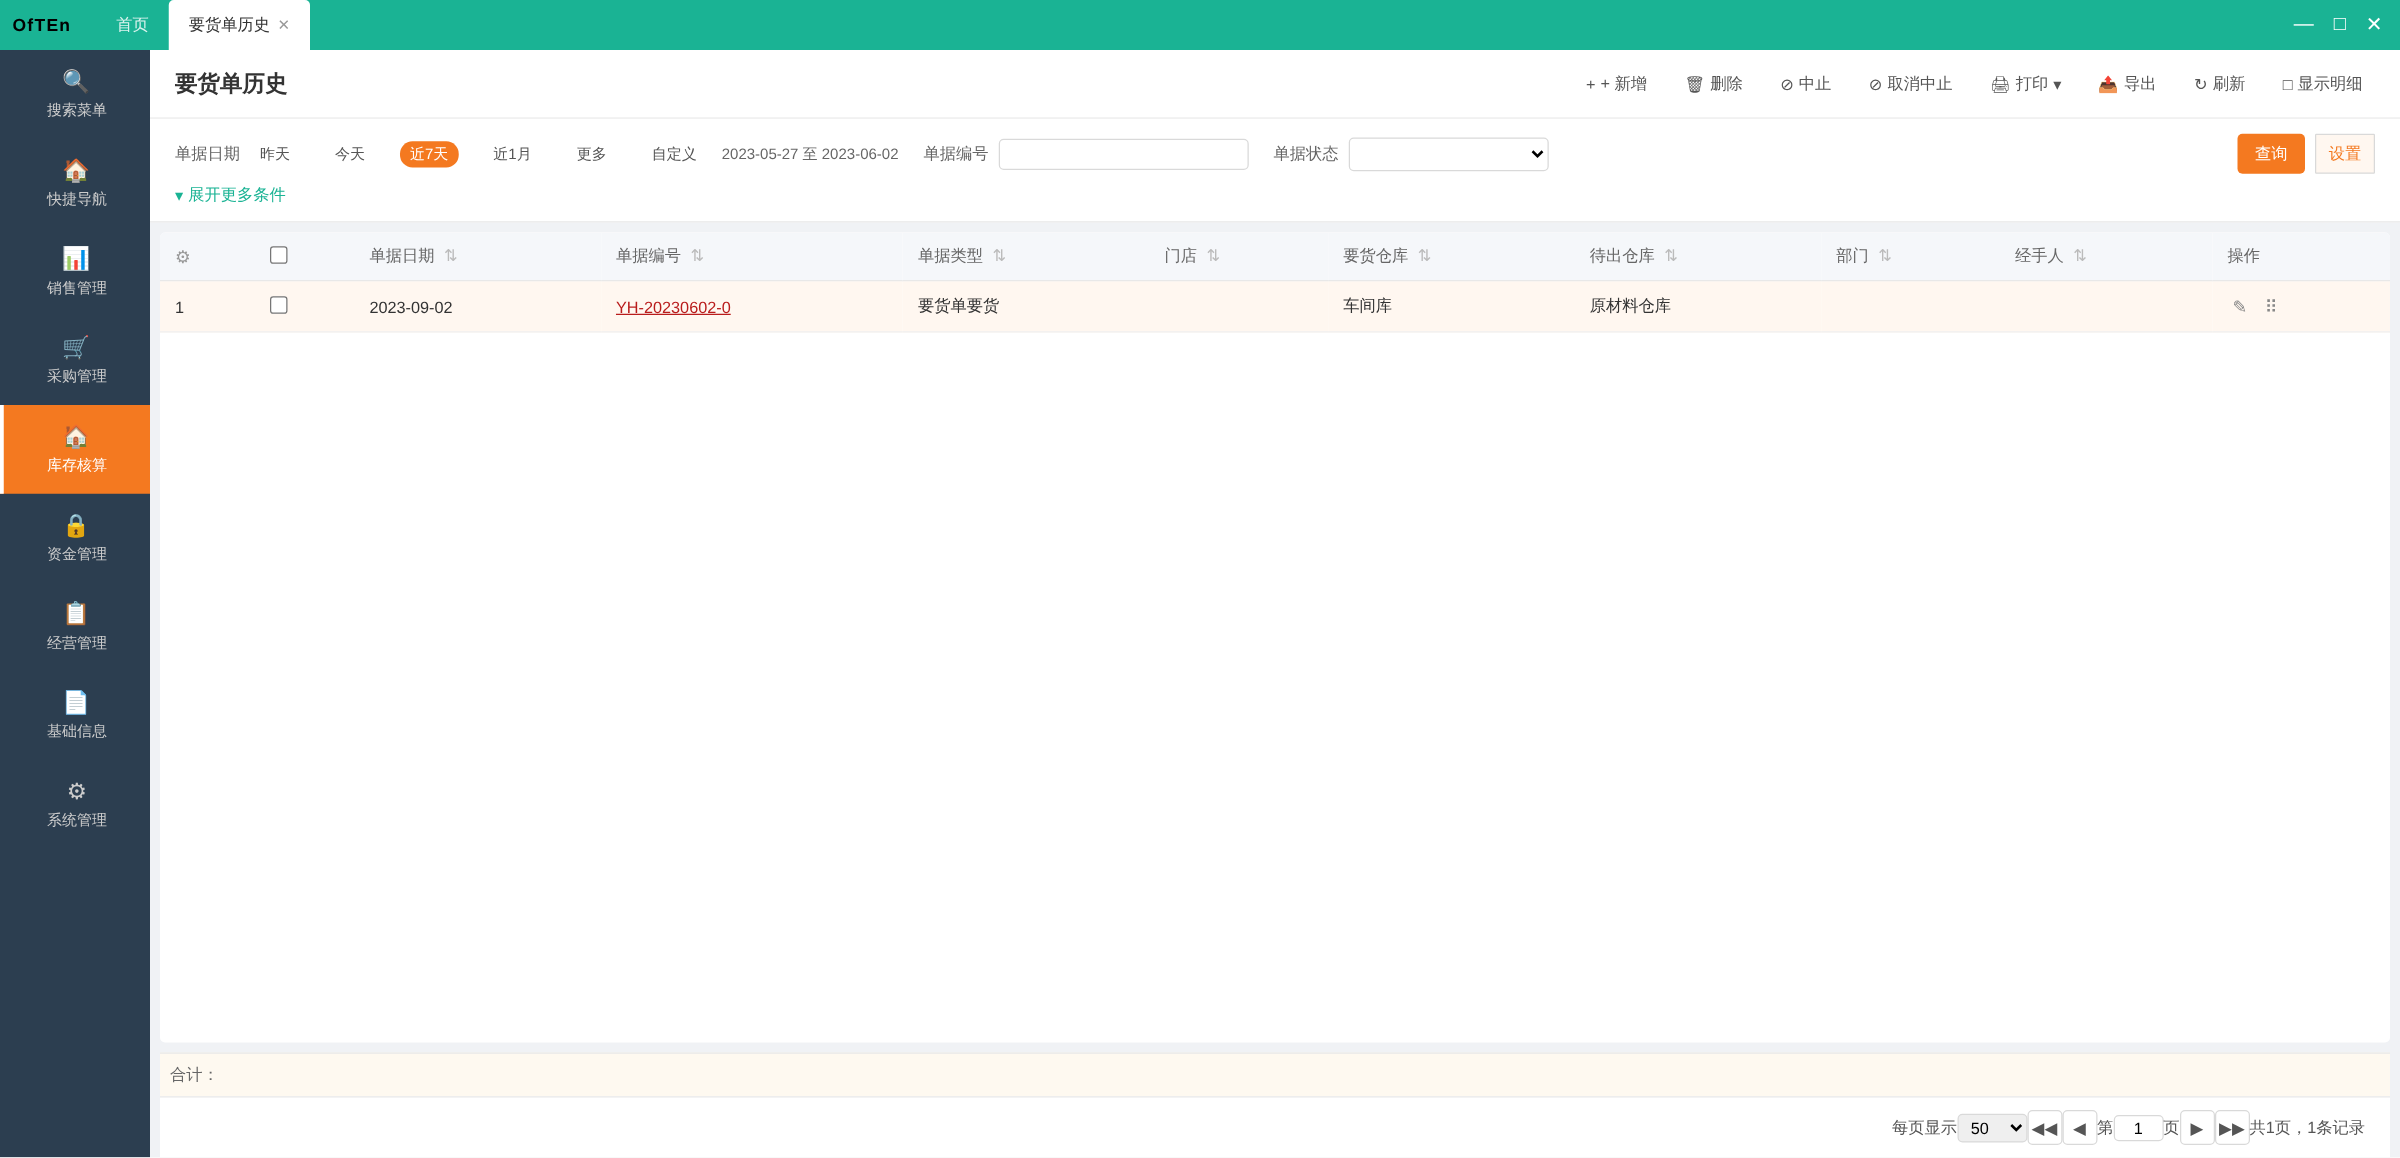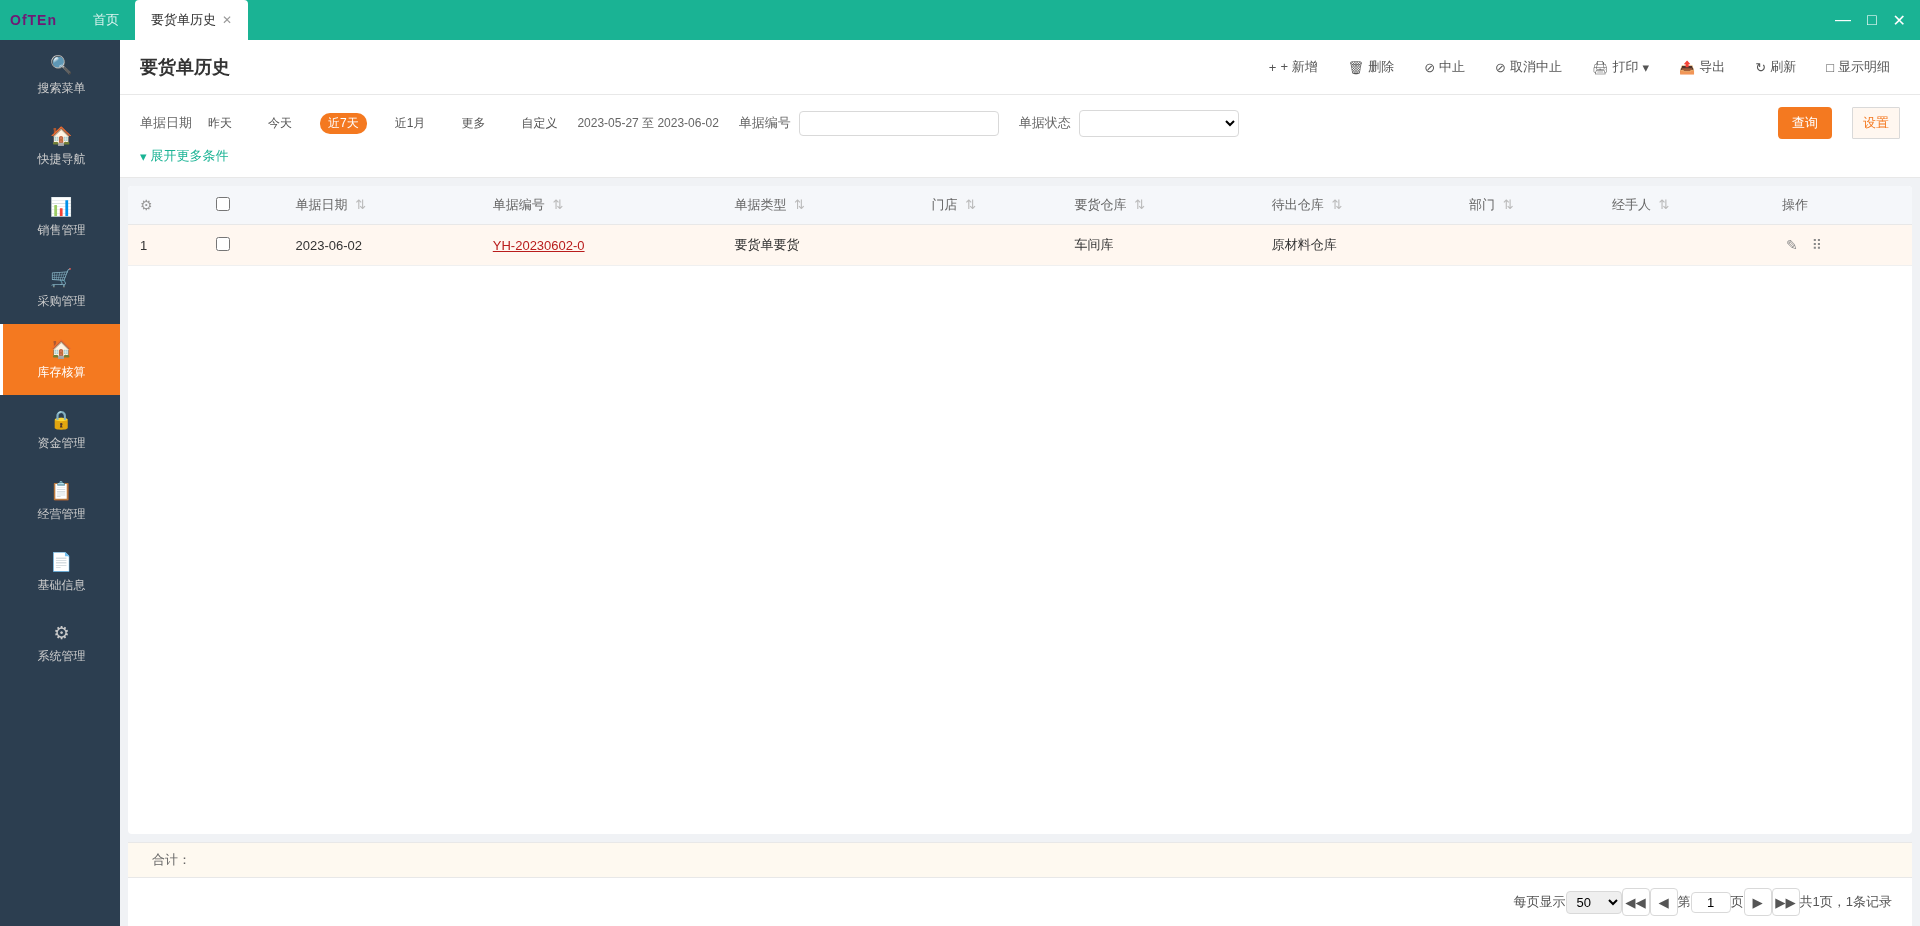--- a/index.html
+++ b/index.html
@@ -8,21 +8,21 @@
     
     .top-bar { background: #1ab394; height: 40px; display: flex; align-items: center; padding: 0 10px; color: white; flex-shrink: 0; }
     .top-bar-tabs { display: flex; align-items: center; flex: 1; }
     .top-tab { padding: 0 16px; height: 40px; display: flex; align-items: center; cursor: pointer; font-size: 13px; color: rgba(255,255,255,0.85); justify-content: center; }
     .top-tab.active { background: white; color: #333; border-radius: 4px 4px 0 0; }
     .top-tab .close-icon { margin-left: 6px; font-size: 12px; color: #999; cursor: pointer; }
     .top-bar-actions { display: flex; align-items: center; gap: 8px; }
     .top-bar-btn { background: none; border: none; color: white; cursor: pointer; font-size: 16px; padding: 4px; }
 
     
-    .brand-text { font-size: 14px; font-weight: bold; color: #701a75; margin-right: 20px; letter-spacing: 1px; }
+    .brand-text { font-size: 14px; font-weight: bold; color: #000000; margin-right: 20px; letter-spacing: 1px; }
 
     
     .main-layout { display: flex; flex: 1; overflow: hidden; }
 
     
     .sidebar { width: 120px; background: #2c3e50; display: flex; flex-direction: column; flex-shrink: 0; }
     .sidebar-item { display: flex; flex-direction: column; align-items: center; padding: 14px 8px; cursor: pointer; color: #ccc; font-size: 12px; gap: 4px; border-left: 3px solid transparent; }
     .sidebar-item.active { background: #f47920; color: white; border-left: 3px solid #fff; }
     .sidebar-item .icon { font-size: 18px; }
 
@@ -56,21 +56,21 @@
     .data-table th { padding: 10px 12px; text-align: left; color: #666; font-weight: normal; border-bottom: 1px solid #e8e8e8; white-space: nowrap; }
     .data-table th .sort-icon { color: #bbb; margin-left: 4px; }
     .data-table td { padding: 10px 12px; border-bottom: 1px solid #f0f0f0; color: #333; }
     .data-table tbody tr.highlighted { background: #fff7f0; }
     .data-table .settings-icon { color: #999; cursor: pointer; font-size: 14px; }
     .link-text { color: #b91c1c; cursor: pointer; text-decoration: underline; }
     .row-actions { display: flex; gap: 6px; }
     .row-action-btn { border: none; background: none; cursor: pointer; color: #888; font-size: 14px; padding: 2px 4px; }
 
     
-    .table-footer { background: #fef9f0; padding: 8px 24px; border-top: 1px solid #e8e8e8; display: flex; align-items: center; flex-shrink: 0; color: #666; font-size: 13px; margin: 0 8px; }
+    .table-footer { background: #fef9f0; padding: 8px 8px; border-top: 1px solid #e8e8e8; display: flex; align-items: center; flex-shrink: 0; color: #666; font-size: 13px; margin: 0 8px; }
     .footer-summary { font-weight: 500; }
 
     
     .pagination-bar { background: white; padding: 10px 20px; display: flex; align-items: center; justify-content: flex-end; gap: 0; font-size: 13px; color: #555; flex-shrink: 0; border-top: 1px solid #e8e8e8; margin: 0 8px; }
     .page-size-select { border: 1px solid #d9d9d9; border-radius: 4px; padding: 2px 6px; font-size: 13px; }
     .page-btn { border: 1px solid #d9d9d9; background: white; border-radius: 4px; width: 28px; height: 28px; cursor: pointer; display: flex; align-items: center; justify-content: center; color: #555; }
     .page-input { border: 1px solid #d9d9d9; border-radius: 4px; width: 40px; text-align: center; padding: 2px 4px; font-size: 13px; }
     .checkbox { width: 14px; height: 14px; cursor: pointer; }
   </style>
 </head>
@@ -195,21 +195,21 @@
           <input class="filter-input" type="text" style="">
         </div>
         <div class="filter-item">
           <span class="filter-label">单据状态</span>
           <select class="filter-select">
             <option value=""></option>
           </select>
         </div>
         <div style="display:flex; gap:8px; margin-left:auto;">
           <button class="action-btn primary">查询</button>
-          <button class="action-btn" style="border:1px solid #d9d9d9; border-radius:1px; background:#fff7f0; color:#f47920;margin-left:12px;">设置</button>
+          <button class="action-btn" style="border:1px solid #d9d9d9; border-radius:1px; background:#fff7f0; color:#f47920;">设置</button>
         </div>
       </div>
       <div class="expand-more">
         <span>▾</span>
         <span>展开更多条件</span>
       </div>
     </div>
 
     <div class="table-container">
       <table class="data-table">
@@ -260,21 +260,21 @@
         </thead>
         <tbody>
           <tr class="highlighted">
             <td>
               <span>1</span>
             </td>
             <td>
               <input type="checkbox" class="checkbox" style="">
             </td>
             <td>
-              <span>2023-06-02</span>
+              <span>2023-09-02</span>
             </td>
             <td>
               <span class="link-text">YH-20230602-0</span>
             </td>
             <td>
               <span>要货单要货</span>
             </td>
             <td>
               <span></span>
             </td>

